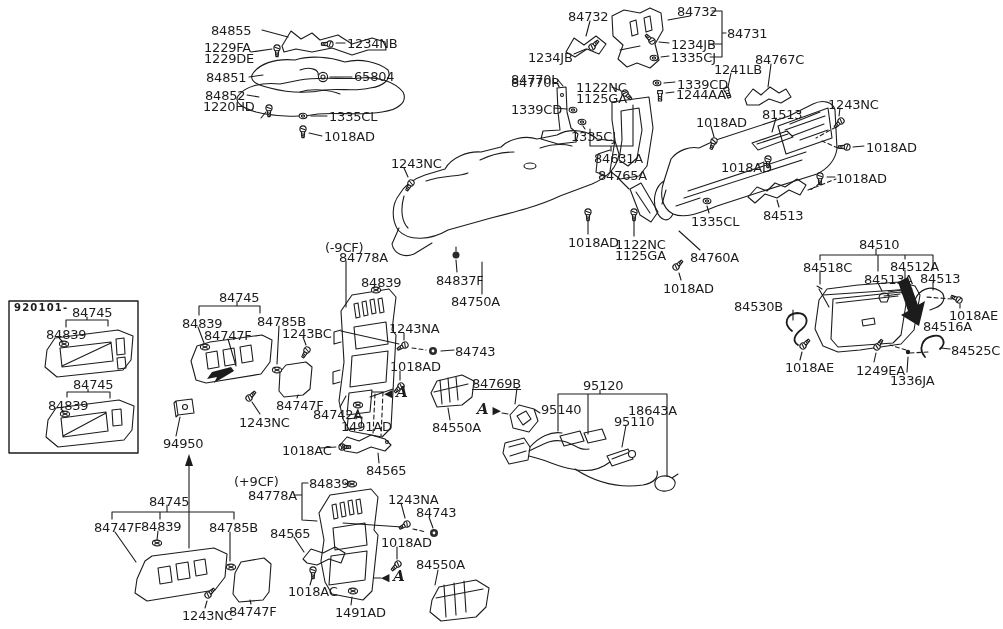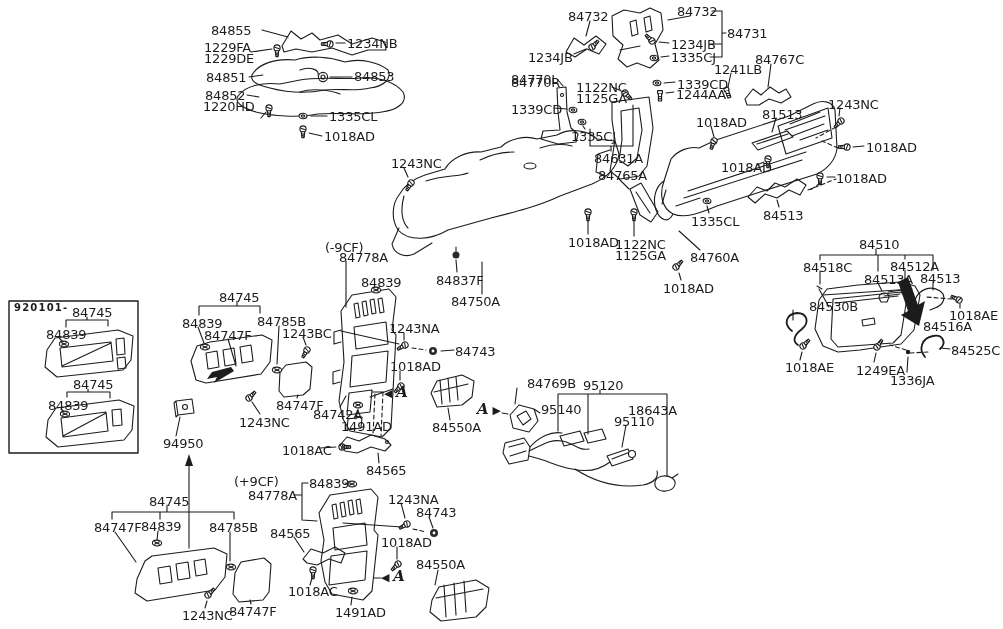--- a/index.html
+++ b/index.html
@@ -236,21 +236,21 @@
     <path d="M413,529 L426,532" stroke-dasharray="4 3"></path>
   </g>
 </svg>
 
 <div id="labels">
       <div class="lbl" style="left: 211px; top: 24px;">84855</div>
       <div class="lbl" style="left: 347px; top: 37px;">1234NB</div>
       <div class="lbl" style="left: 204px; top: 41px;">1229FA</div>
       <div class="lbl" style="left: 204px; top: 52px;">1229DE</div>
       <div class="lbl" style="left: 206px; top: 71px;">84851</div>
-      <div class="lbl" style="left: 354px; top: 70px;">84853</div>
+      <div class="lbl" style="left: 354px; top: 70px;">65804</div>
       <div class="lbl" style="left: 205px; top: 89px;">84852</div>
       <div class="lbl" style="left: 203px; top: 100px;">1220HD</div>
       <div class="lbl" style="left: 329px; top: 110px;">1335CL</div>
       <div class="lbl" style="left: 324px; top: 130px;">1018AD</div>
       <div class="lbl" style="left: 568px; top: 10px;">84732</div>
       <div class="lbl" style="left: 528px; top: 51px;">1234JB</div>
       <div class="lbl" style="left: 511px; top: 73px;">84770L</div>
       <div class="lbl" style="left: 511px; top: 76px;">84770R</div>
       <div class="lbl" style="left: 576px; top: 81px;">1122NC</div>
       <div class="lbl" style="left: 576px; top: 92px;">1125GA</div>
@@ -280,21 +280,21 @@
       <div class="lbl" style="left: 615px; top: 249px;">1125GA</div>
       <div class="lbl" style="left: 691px; top: 215px;">1335CL</div>
       <div class="lbl" style="left: 690px; top: 251px;">84760A</div>
       <div class="lbl" style="left: 663px; top: 282px;">1018AD</div>
       <div class="lbl" style="left: 763px; top: 209px;">84513</div>
       <div class="lbl" style="left: 859px; top: 238px;">84510</div>
       <div class="lbl" style="left: 803px; top: 261px;">84518C</div>
       <div class="lbl" style="left: 890px; top: 260px;">84512A</div>
       <div class="lbl" style="left: 864px; top: 273px;">84513A</div>
       <div class="lbl" style="left: 920px; top: 272px;">84513</div>
-      <div class="lbl" style="left: 809px; top: 300px;">84530B</div>
+      <div class="lbl" style="left: 734px; top: 300px;">84530B</div>
       <div class="lbl" style="left: 949px; top: 309px;">1018AE</div>
       <div class="lbl" style="left: 923px; top: 320px;">84516A</div>
       <div class="lbl" style="left: 951px; top: 344px;">84525C</div>
       <div class="lbl" style="left: 785px; top: 361px;">1018AE</div>
       <div class="lbl" style="left: 856px; top: 364px;">1249EA</div>
       <div class="lbl" style="left: 890px; top: 374px;">1336JA</div>
       <div class="lbl code" style="left: 14px; top: 303px;">920101-</div>
       <div class="lbl" style="left: 72px; top: 306px;">84745</div>
       <div class="lbl" style="left: 46px; top: 328px;">84839</div>
       <div class="lbl" style="left: 73px; top: 378px;">84745</div>
@@ -310,21 +310,21 @@
       <div class="lbl" style="left: 313px; top: 408px;">84742A</div>
       <div class="lbl" style="left: 341px; top: 420px;">1491AD</div>
       <div class="lbl" style="left: 282px; top: 444px;">1018AC</div>
       <div class="lbl" style="left: 366px; top: 464px;">84565</div>
       <div class="lbl" style="left: 325px; top: 241px;">(-9CF)</div>
       <div class="lbl" style="left: 339px; top: 251px;">84778A</div>
       <div class="lbl" style="left: 361px; top: 276px;">84839</div>
       <div class="lbl" style="left: 389px; top: 322px;">1243NA</div>
       <div class="lbl" style="left: 455px; top: 345px;">84743</div>
       <div class="lbl" style="left: 390px; top: 360px;">1018AD</div>
-      <div class="lbl" style="left: 527px; top: 377px;">84769B</div>
+      <div class="lbl" style="left: 472px; top: 377px; text-decoration: underline;">84769B</div>
       <div class="lbl" style="left: 583px; top: 379px;">95120</div>
       <div class="lbl" style="left: 541px; top: 403px; text-align: center;">95140</div>
       <div class="lbl" style="left: 628px; top: 404px;">18643A</div>
       <div class="lbl" style="left: 614px; top: 415px;">95110</div>
       <div class="lbl" style="left: 432px; top: 421px;">84550A</div>
       <div class="lbl" style="left: 149px; top: 495px;">84745</div>
       <div class="lbl" style="left: 94px; top: 521px;">84747F</div>
       <div class="lbl" style="left: 141px; top: 520px;">84839</div>
       <div class="lbl" style="left: 209px; top: 521px;">84785B</div>
       <div class="lbl" style="left: 234px; top: 475px;">(+9CF)</div>

